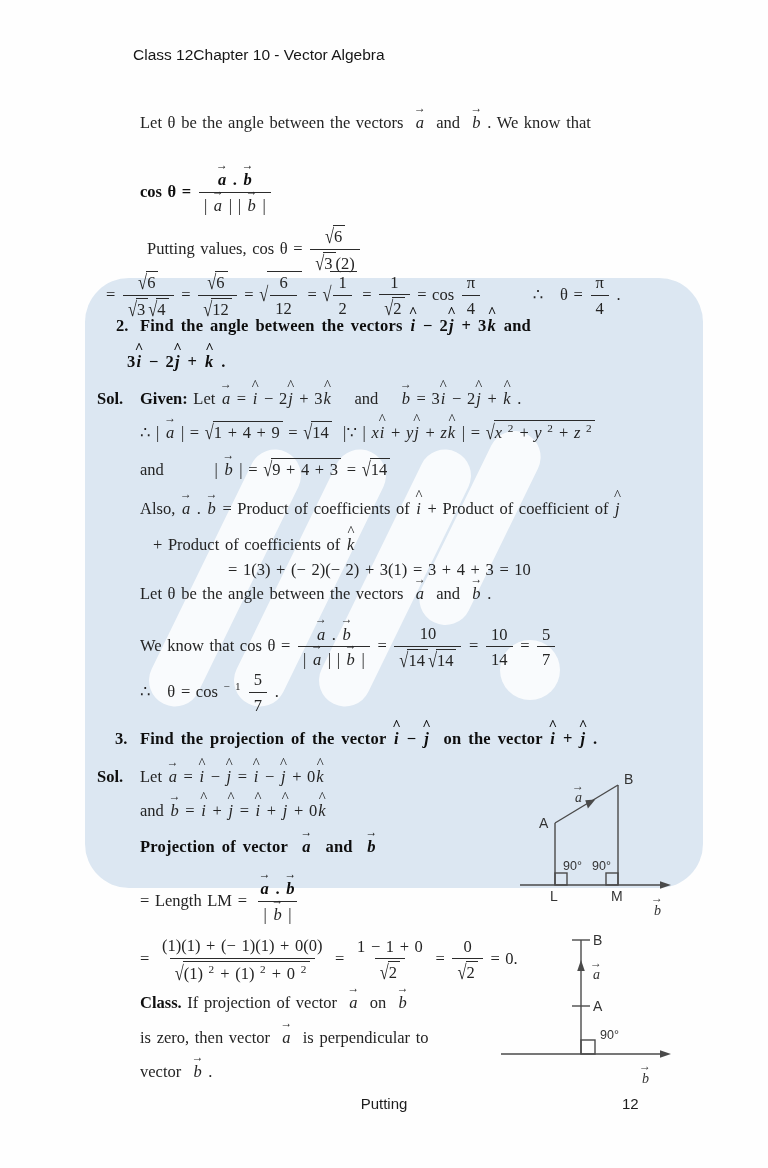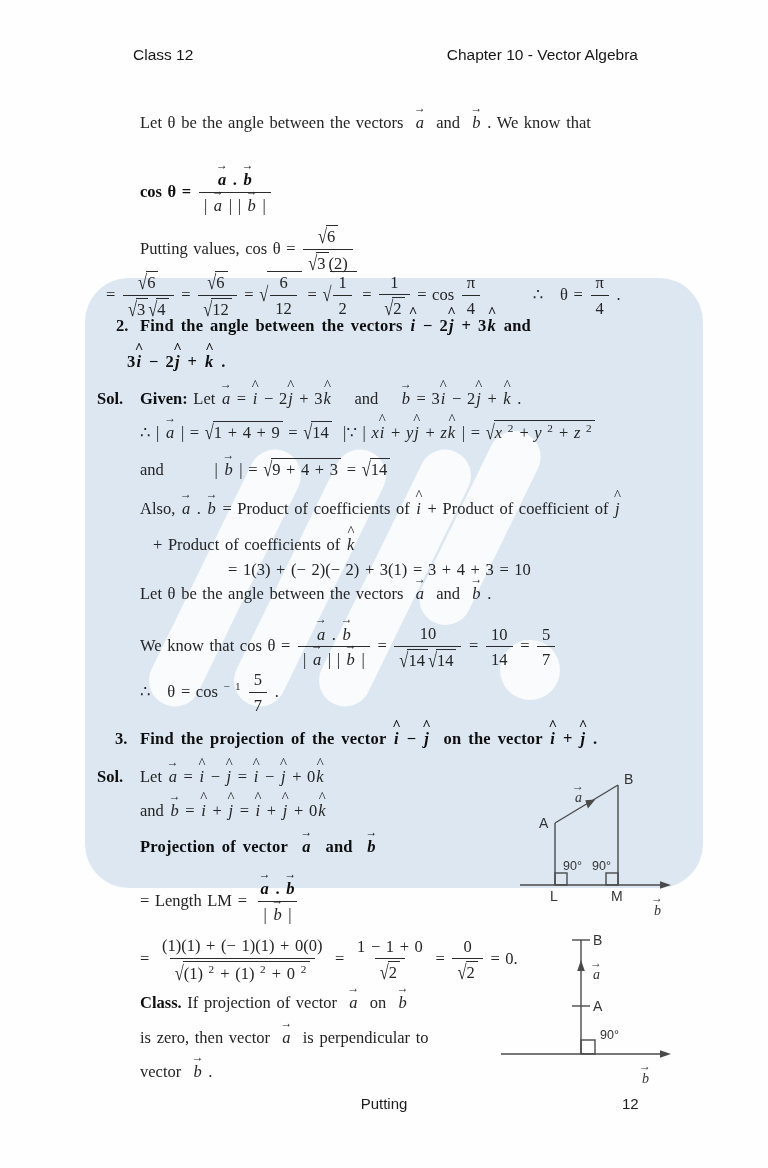--- a/index.html
+++ b/index.html
@@ -11,21 +11,21 @@
   }
   *{margin:0;padding:0;box-sizing:border-box;}
   body{background:#888;}
   .page{
     position:relative;width:768px;height:1168px;margin:0 auto;
     background:#fefefe;overflow:hidden;
     font-family:"Liberation Serif",serif;color:var(--ink);
   }
   .header{
     position:absolute;top:46px;left:133px;right:130px;
-    display:flex;justify-content:space-between;
+    display:flex;justify-content:flex-start;
     font-family:"Liberation Sans",sans-serif;font-size:15.5px;color:#161616;
   }
   .highlight-panel{
     position:absolute;left:85px;top:278px;width:618px;height:610px;
     background:var(--highlight);border-radius:44px;
   }
   .watermark{position:absolute;left:0;top:0;}
   .row{
     position:absolute;white-space:pre;
     font-size:16.5px;line-height:1.32;color:var(--ink);
@@ -84,21 +84,21 @@
         <rect x="199" y="160" width="52" height="280" rx="26" transform="rotate(26 225 300)"></rect>
         <rect x="284" y="160" width="52" height="280" rx="26" transform="rotate(26 310 300)"></rect>
         <rect x="369" y="145" width="52" height="210" rx="26" transform="rotate(26 395 250)"></rect>
         <circle cx="445" cy="392" r="30"></circle>
       </g>
     </svg>
   </div>
 
   <div class="row" style="left:140px;top:112px">Let θ be the angle between the vectors  <span class="vec"><span class="vec-arrow">→</span><span class="vec-base">a</span></span>  and  <span class="vec"><span class="vec-arrow">→</span><span class="vec-base">b</span></span> . We know that</div>
   <div class="row" style="left:140px;top:169px"><span class="bld">cos θ = </span><span class="frac"><span class="num"><span class="bld"><span class="vec"><span class="vec-arrow">→</span><span class="vec-base">a</span></span> . <span class="vec"><span class="vec-arrow">→</span><span class="vec-base">b</span></span></span></span><span class="den">| <span class="vec"><span class="vec-arrow">→</span><span class="vec-base">a</span></span> | | <span class="vec"><span class="vec-arrow">→</span><span class="vec-base">b</span></span> |</span></span></div>
-  <div class="row" style="left:140px;top:225px">Putting values, cos θ = <span class="frac"><span class="num"><span class="sqrt"><span class="rad-sign">√</span><span class="radicand">6</span></span></span><span class="den"><span class="sqrt"><span class="rad-sign">√</span><span class="radicand">3</span></span>(2)</span></span></div>
+  <div class="row" style="left:147px;top:225px">Putting values, cos θ = <span class="frac"><span class="num"><span class="sqrt"><span class="rad-sign">√</span><span class="radicand">6</span></span></span><span class="den"><span class="sqrt"><span class="rad-sign">√</span><span class="radicand">3</span></span>(2)</span></span></div>
   <div class="row" style="left:106px;top:271px">= <span class="frac"><span class="num"><span class="sqrt"><span class="rad-sign">√</span><span class="radicand">6</span></span></span><span class="den"><span class="sqrt"><span class="rad-sign">√</span><span class="radicand">3</span></span><span class="sqrt"><span class="rad-sign">√</span><span class="radicand">4</span></span></span></span> = <span class="frac"><span class="num"><span class="sqrt"><span class="rad-sign">√</span><span class="radicand">6</span></span></span><span class="den"><span class="sqrt"><span class="rad-sign">√</span><span class="radicand">12</span></span></span></span> = <span class="sqrt"><span class="rad-sign">√</span><span class="radicand"><span class="frac">
             <span class="num">6</span>
             <span class="den">12</span>
           </span></span></span> = <span class="sqrt"><span class="rad-sign">√</span><span class="radicand"><span class="frac">
             <span class="num">1</span>
             <span class="den">2</span>
           </span></span></span> = <span class="frac"><span class="num">1</span><span class="den"><span class="sqrt"><span class="rad-sign">√</span><span class="radicand">2</span></span></span></span> = cos <span class="frac"><span class="num">π</span><span class="den">4</span></span>         ∴   θ = <span class="frac"><span class="num">π</span><span class="den">4</span></span> .</div>
 
   <div class="row qlabel" style="left:116px;top:315px">2.</div>
   <div class="row bold" style="left:140px;top:315px">Find the angle between the vectors <span class="hat"><span class="hat-mark">^</span><span class="hat-base">i</span></span> − 2<span class="hat"><span class="hat-mark">^</span><span class="hat-base">j</span></span> + 3<span class="hat"><span class="hat-mark">^</span><span class="hat-base">k</span></span> and</div>

